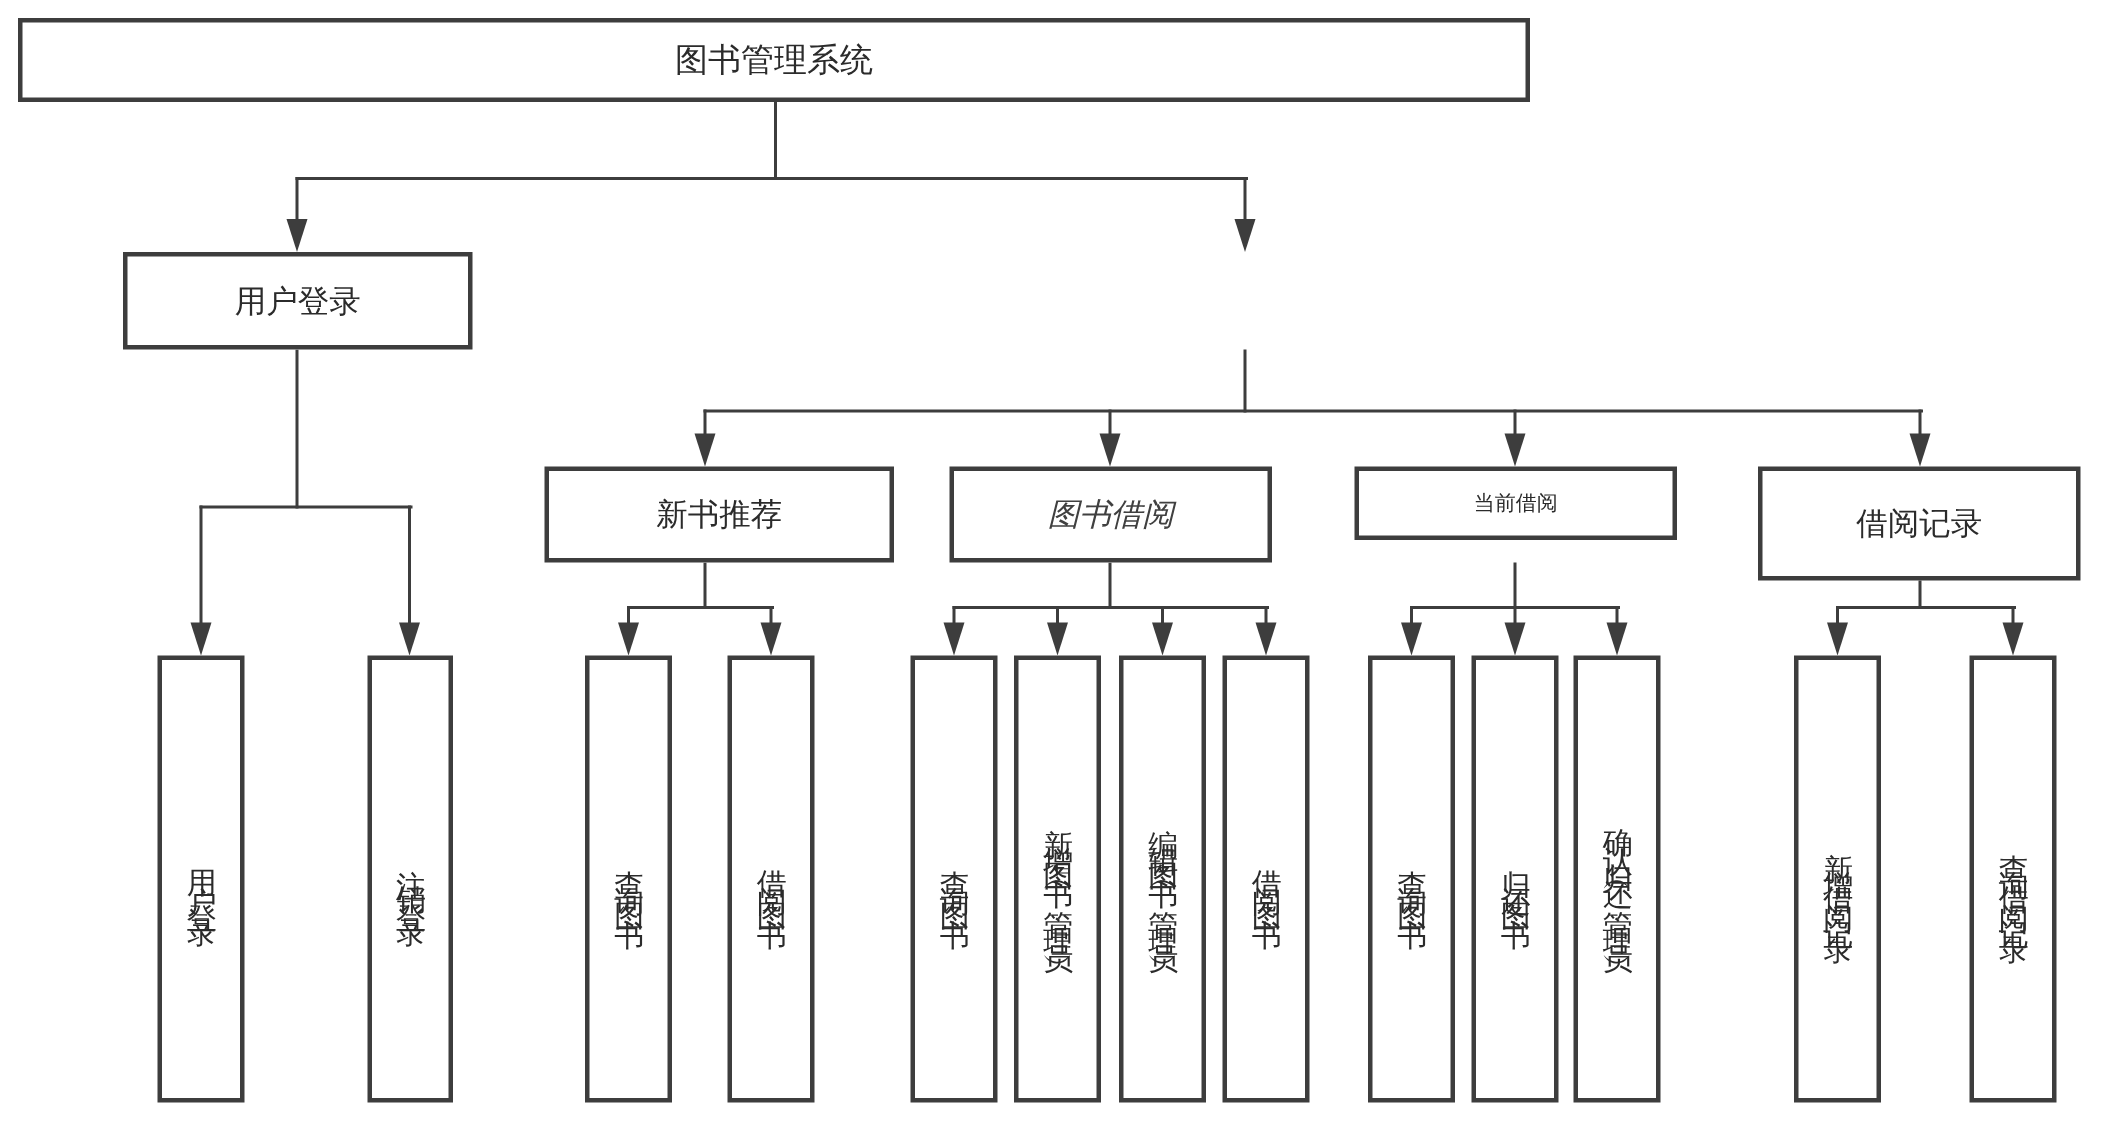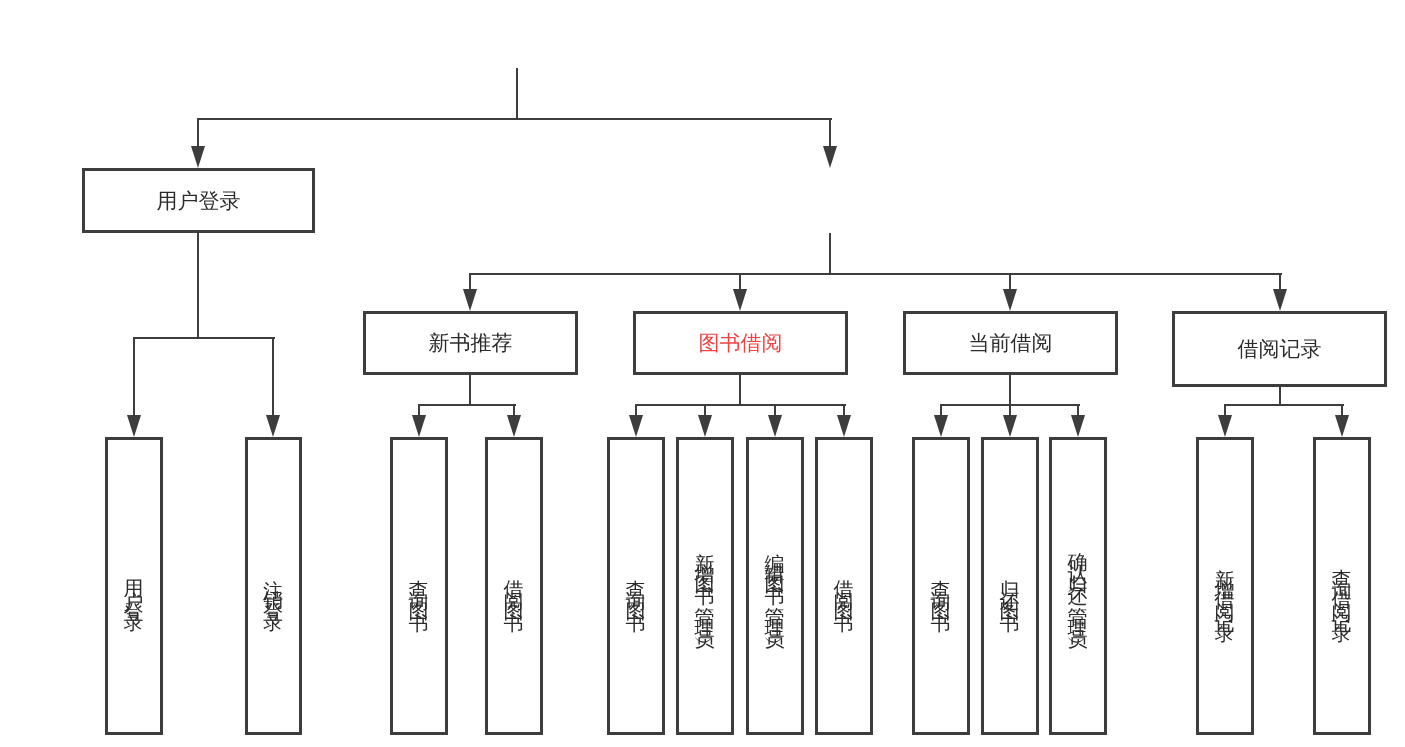--- a/index.html
+++ b/index.html
@@ -109,30 +109,33 @@
     <div class="arrowhead" style="left: 507px; top: 415px; border-top-color: rgb(61, 61, 61);"></div>
     <div class="arrowhead" style="left: 629px; top: 415px; border-top-color: rgb(61, 61, 61);"></div>
     <div class="arrowhead" style="left: 698px; top: 415px; border-top-color: rgb(61, 61, 61);"></div>
     <div class="arrowhead" style="left: 768px; top: 415px; border-top-color: rgb(61, 61, 61);"></div>
     <div class="arrowhead" style="left: 837px; top: 415px; border-top-color: rgb(61, 61, 61);"></div>
     <div class="arrowhead" style="left: 934px; top: 415px; border-top-color: rgb(61, 61, 61);"></div>
     <div class="arrowhead" style="left: 1003px; top: 415px; border-top-color: rgb(61, 61, 61);"></div>
     <div class="arrowhead" style="left: 1071px; top: 415px; border-top-color: rgb(61, 61, 61);"></div>
     <div class="arrowhead" style="left: 1218px; top: 415px; border-top-color: rgb(61, 61, 61);"></div>
     <div class="arrowhead" style="left: 1335px; top: 415px; border-top-color: rgb(61, 61, 61);"></div>
+    <div class="node horiz" style="left: 12px; top: 12px; width: 1008px; height: 56px; font-size: 22px; border-color: rgb(61, 61, 61); color: rgb(43, 43, 43);">
+      <span>图书管理系统</span>
+    </div>
     <div class="node horiz" style="left: 82px; top: 168px; width: 233px; height: 65px; font-size: 21px; border-color: rgb(61, 61, 61); color: rgb(43, 43, 43);">
       <span>用户登录</span>
     </div>
-    <div class="node horiz" style="left: 363px; top: 311px; width: 215px; height: 64px; font-size: 21px; border-color: rgb(61, 61, 61); color: rgb(43, 43, 43);">
+    <div class="node horiz" style="left: 363px; top: 311px; width: 233px; height: 64px; font-size: 21px; border-color: rgb(61, 61, 61); color: rgb(43, 43, 43);">
       <span>新书推荐</span>
     </div>
-    <div class="node horiz" style="left: 633px; top: 311px; width: 215px; height: 64px; font-size: 21px; border-color: rgb(61, 61, 61); color: #ef4444;">
+    <div class="node horiz" style="left: 633px; top: 311px; width: 215px; height: 64px; font-size: 21px; border-color: rgb(61, 61, 61); color: #404040; font-style: italic;">
       <span>图书借阅</span>
     </div>
-    <div class="node horiz" style="left: 903px; top: 311px; width: 215px; height: 64px; font-size: 21px; border-color: rgb(61, 61, 61); color: rgb(43, 43, 43);">
+    <div class="node horiz" style="left: 903px; top: 311px; width: 215px; height: 49px; font-size: 14px; border-color: rgb(61, 61, 61); color: rgb(43, 43, 43);">
       <span>当前借阅</span>
     </div>
     <div class="node horiz" style="left: 1172px; top: 311px; width: 215px; height: 76px; font-size: 21px; border-color: rgb(61, 61, 61); color: rgb(43, 43, 43);">
       <span>借阅记录</span>
     </div>
     <div class="node vert" style="left: 105px; top: 437px; width: 58px; height: 298px; font-size: 20px; border-color: rgb(61, 61, 61); color: rgb(43, 43, 43);">
       <span>用户登录</span>
     </div>
     <div class="node vert" style="left: 245px; top: 437px; width: 57px; height: 298px; font-size: 20px; border-color: rgb(61, 61, 61); color: rgb(43, 43, 43);">
       <span>注销登录</span>

